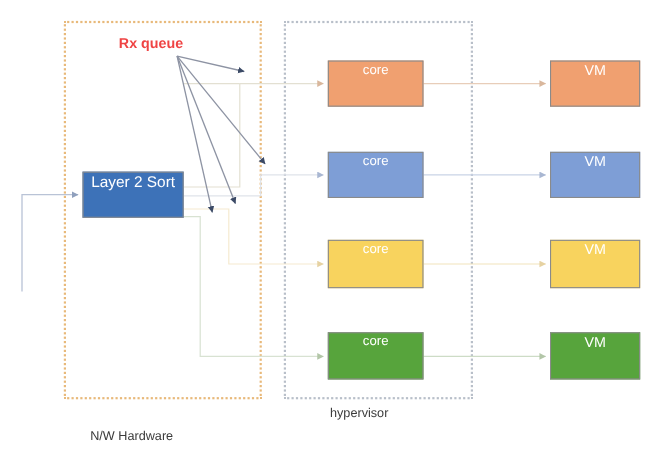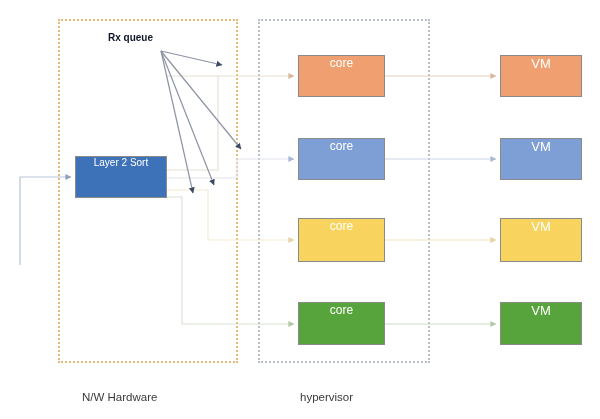--- a/index.html
+++ b/index.html
@@ -9,21 +9,21 @@
 
   .zone{position:absolute;box-sizing:border-box;}
   .zone.hw{border:2px dotted #e8b97a;}
   .zone.hyp{border:2px dotted #b8bfc9;}
 
   .node{position:absolute;box-sizing:border-box;display:flex;
         justify-content:center;color:#ffffff;border:1px solid #8a8a8a;}
   .node span{pointer-events:none;}
 
   .zone-label{position:absolute;color:#3a3a3a;font-size:11.5px;white-space:nowrap;}
-  .free-label{position:absolute;color:#0f172a;font-size:10px;font-weight:bold;white-space:nowrap;}
+  .free-label{position:absolute;color:#ef4444;font-size:13px;font-weight:bold;white-space:nowrap;}
 </style>
 </head>
 <body style="width: 600px; height: 419px; background: rgb(255, 255, 255);">
 
 <div id="stage">
 
   <div class="zone hw" id="zone-0" style="left: 58px; top: 19px; width: 180px; height: 344px; border-color: rgb(232, 185, 122);"></div>
   <div class="zone hyp" id="zone-1" style="left: 258px; top: 19px; width: 172px; height: 344px; border-color: rgb(184, 191, 201);"></div>
 
   <svg id="wires" viewBox="0 0 600 419" xmlns="http://www.w3.org/2000/svg">
@@ -64,21 +64,21 @@
     <path d="M385,159 L496,159" fill="none" stroke="#c9d3e6" stroke-width="1.1" marker-end="url(#ah-c1)"></path>
     <path d="M385,240 L496,240" fill="none" stroke="#f2e3bb" stroke-width="1.1" marker-end="url(#ah-c2)"></path>
     <path d="M385,324 L496,324" fill="none" stroke="#cddcc6" stroke-width="1.1" marker-end="url(#ah-c3)"></path>
 
     <path d="M161,51 L222,65" fill="none" stroke="#8d93a3" stroke-width="1.2" marker-end="url(#ah-dark)"></path>
     <path d="M161,51 L241,149" fill="none" stroke="#8d93a3" stroke-width="1.2" marker-end="url(#ah-dark)"></path>
     <path d="M161,51 L214,185" fill="none" stroke="#8d93a3" stroke-width="1.2" marker-end="url(#ah-dark)"></path>
     <path d="M161,51 L193,193" fill="none" stroke="#8d93a3" stroke-width="1.2" marker-end="url(#ah-dark)"></path>
   </svg>
 
-  <div class="node" id="node-sorter" style="left: 75px; top: 156px; width: 92px; height: 42px; background: rgb(61, 114, 184); color: rgb(255, 255, 255); font-size: 10px;">
+  <div class="node" id="node-sorter" style="left: 75px; top: 156px; width: 92px; height: 42px; background: rgb(61, 114, 184); color: rgb(255, 255, 255); font-size: 14px;">
     <span>Layer 2 Sort</span>
   </div>
 
   <div class="node" id="core-0" style="left: 298px; top: 55px; width: 87px; height: 42px; background: rgb(240, 160, 112); font-size: 12px;">
     <span>core</span>
   </div>
   <div class="node" id="core-1" style="left: 298px; top: 138px; width: 87px; height: 42px; background: rgb(126, 158, 214); font-size: 12px;">
     <span>core</span>
   </div>
   <div class="node" id="core-2" style="left: 298px; top: 218px; width: 87px; height: 44px; background: rgb(248, 211, 94); font-size: 12px;">
@@ -97,15 +97,15 @@
   <div class="node" id="vm-2" style="left: 500px; top: 218px; width: 82px; height: 44px; background: rgb(248, 211, 94); font-size: 13px;">
     <span>VM</span>
   </div>
   <div class="node" id="vm-3" style="left: 500px; top: 302px; width: 82px; height: 43px; background: rgb(87, 164, 60); font-size: 13px;">
     <span>VM</span>
   </div>
 
   <div class="free-label" id="lbl-rx" style="left: 108px; top: 32px;">Rx queue</div>
 
   <div class="zone-label" id="lbl-hw" style="left: 82px; top: 391px;">N/W Hardware</div>
-  <div class="zone-label" id="lbl-hyp" style="left: 300px; top: 391px;">hypervisor</div>
+  <div class="zone-label" id="lbl-hyp" style="left: 300px; top: 370px;">hypervisor</div>
 
 </div>
 
 </body></html>

